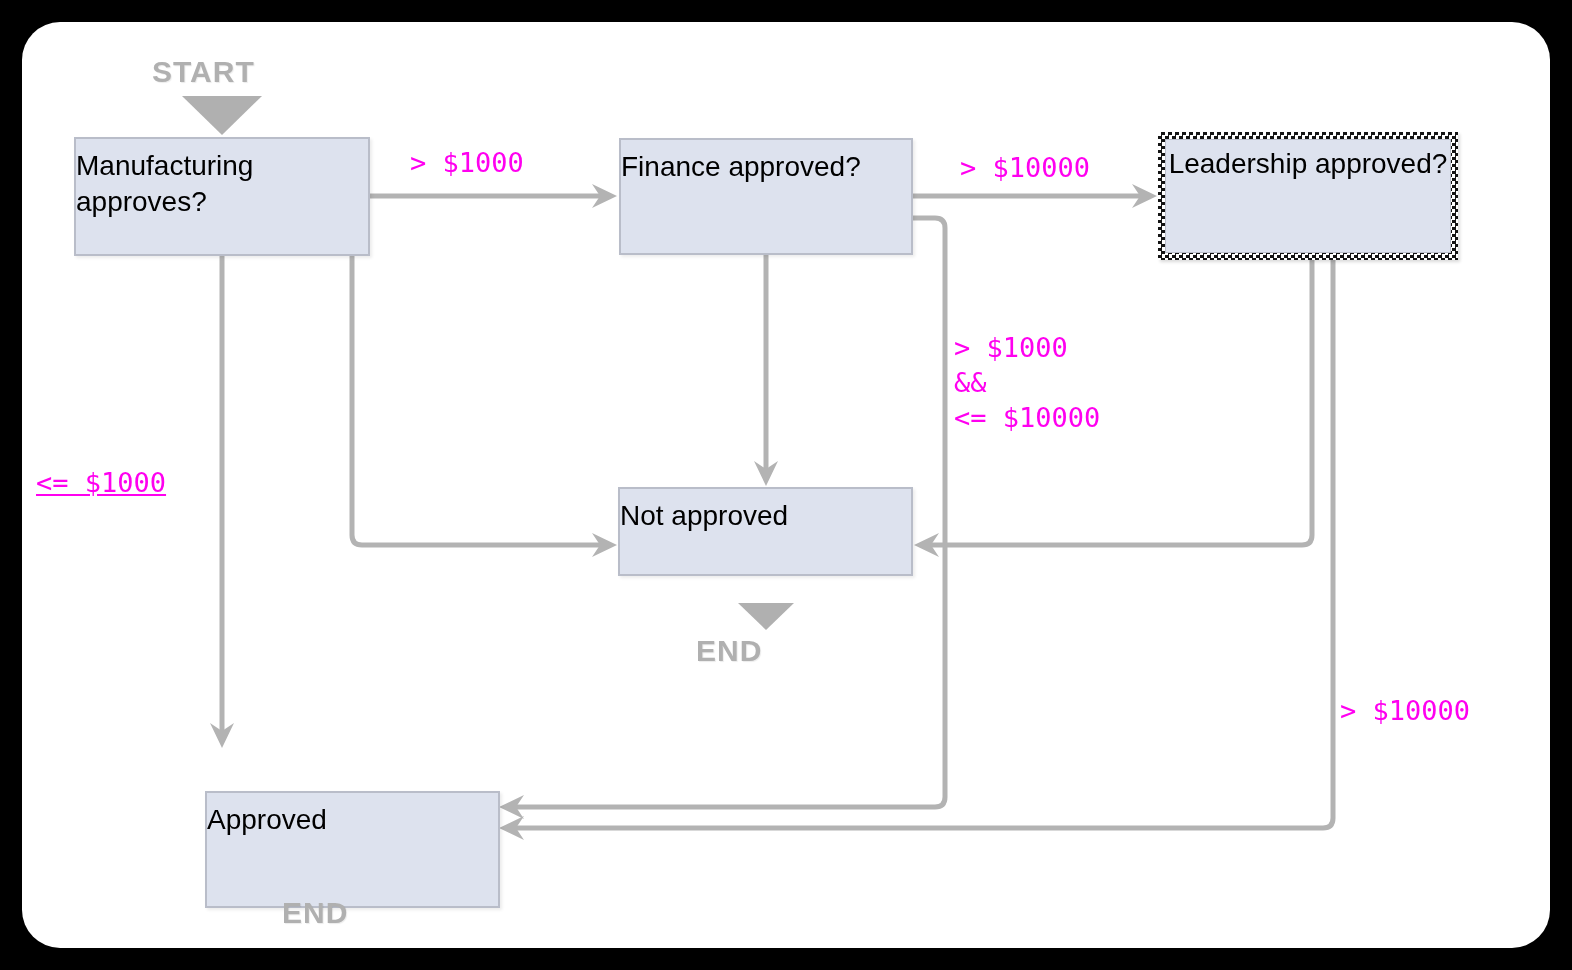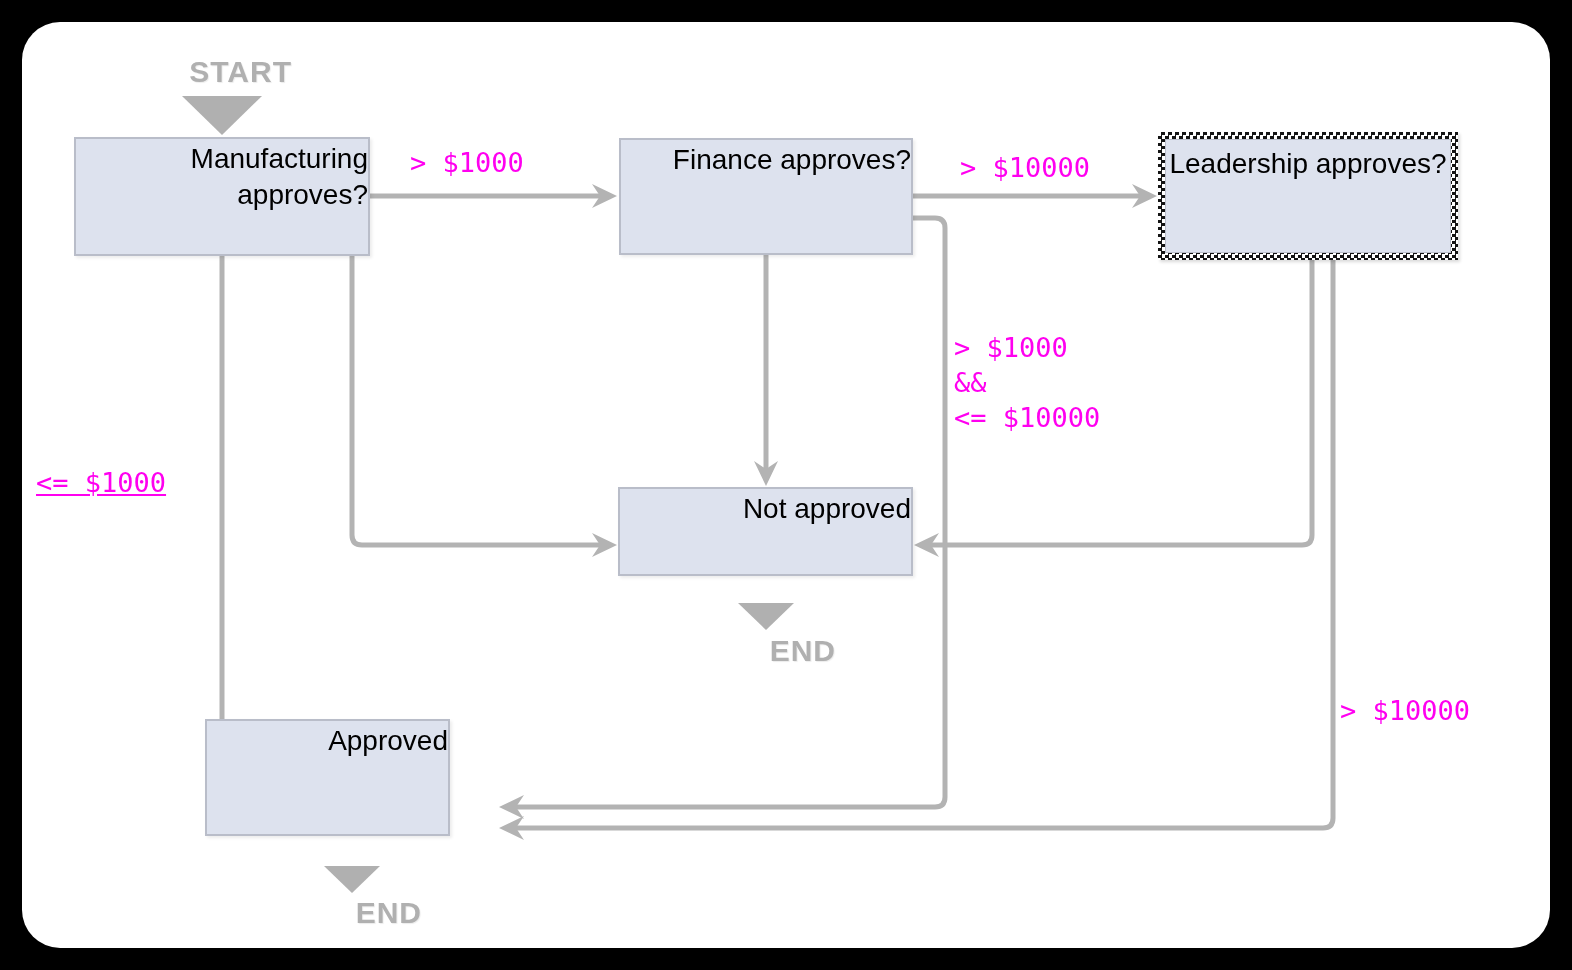--- a/index.html
+++ b/index.html
@@ -29,31 +29,31 @@
     z-index:1;
   }
   .edge-stroke{stroke:var(--line);stroke-width:5;fill:none;}
   .arrowhead{fill:var(--line);stroke:none;}
   .flow-triangle{fill:var(--marker);stroke:none;}
   .node{
     position:absolute;
     background:var(--node-fill);
     border:2px solid var(--node-border);
     z-index:2;
-    text-align:right;
-    padding-top:2px;
+    text-align:left;
+    padding-top:9px;
     font-size:28px;
     line-height:1.28;
     color:#000;
     box-shadow:2px 2px 3px rgba(0,0,0,0.08);
   }
   .node-manufacturing{left:74px;top:137px;width:296px;height:119px;}
   .node-finance{left:619px;top:138px;width:294px;height:117px;}
   .node-not-approved{left:618px;top:487px;width:295px;height:89px;}
-  .node-approved{left:205px;top:719px;width:245px;height:117px;}
+  .node-approved{left:205px;top:791px;width:295px;height:117px;}
   .node-leadership-outer{
     position:absolute;
     left:1158px;top:132px;width:300px;height:128px;
     padding:7px;
     background:repeating-conic-gradient(#141414 0% 25%, #ffffff 0% 50%);
     background-size:7px 7px;
     z-index:2;
     box-shadow:2px 2px 3px rgba(0,0,0,0.15);
   }
   .node-leadership-inner{
@@ -80,21 +80,21 @@
   .lbl-finance-approved{left:954px;top:330px;}
   .lbl-mfg-approved{left:36px;top:465px;text-decoration:underline;}
   .lbl-leadership-approved{left:1340px;top:693px;}
   .flow-marker-text{
     position:absolute;
     z-index:3;
     color:var(--marker);
     font-weight:bold;
     font-size:30px;
     letter-spacing:1px;
-    text-align:right;
+    text-align:left;
     width:140px;
     text-shadow:1px 1px 1px rgba(0,0,0,0.08);
   }
   .txt-start{left:152px;top:55px;}
   .txt-end-not-approved{left:696px;top:634px;}
   .txt-end-approved{left:282px;top:896px;}
 </style>
 </head>
 <body>
 
@@ -126,25 +126,25 @@
 </svg>
 
 <div class="flow-marker-text txt-start">START</div>
 <div class="flow-marker-text txt-end-not-approved">END</div>
 <div class="flow-marker-text txt-end-approved">END</div>
 
 <div class="node node-manufacturing">
   <span>Manufacturing approves?</span>
 </div>
 <div class="node node-finance">
-  <span>Finance approves?</span>
+  <span>Finance approved?</span>
 </div>
 <div class="node-leadership-outer">
   <div class="node-leadership-inner">
-    <span>Leadership approves?</span>
+    <span>Leadership approved?</span>
   </div>
 </div>
 <div class="node node-not-approved">
   <span>Not approved</span>
 </div>
 <div class="node node-approved">
   <span>Approved</span>
 </div>
 
 <div class="cond-label lbl-mfg-finance">&gt; $1000</div>

